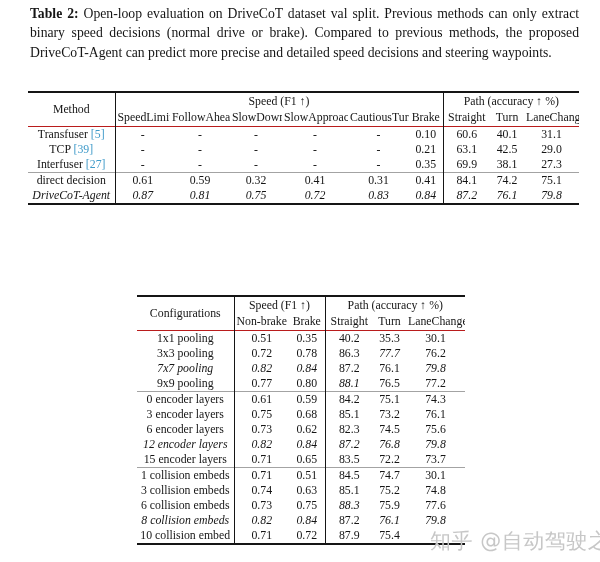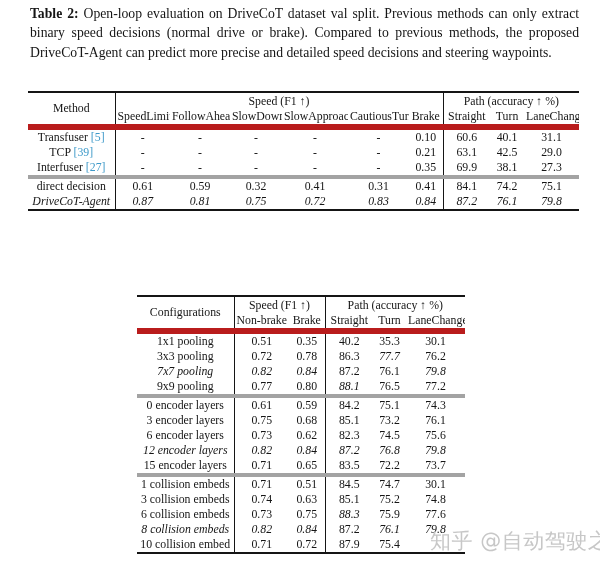--- a/index.html
+++ b/index.html
@@ -19,24 +19,24 @@
   
   table.paper-table {
     position:absolute; border-collapse:collapse; table-layout:fixed;
     border-top:2px solid #151515; border-bottom:2px solid #151515;
     font-size:11.8px; color:#151515;
   }
   .paper-table th, .paper-table td {
     font-weight:normal; text-align:center; vertical-align:middle;
     padding:0 2px; overflow:hidden; white-space:nowrap;
   }
-  .paper-table thead { border-bottom:6px solid #b91c1c; }
+  .paper-table thead { border-bottom:1px solid #b91c1c; }
   .paper-table thead tr { height:17px; }
   .paper-table tbody tr { height:15px; }
-  tbody.rule-top { border-top:4px solid #a3a3a3; }
+  tbody.rule-top { border-top:1px solid #a3a3a3; }
   .vr { border-right:1px solid #151515; }
   .left { text-align:left; padding-left:4px; }
   .b { font-weight:bold;font-style:italic; }
   .t2 { left:28px;  top:91px;  width:551px; }
   .t3 { left:137px; top:295px; width:328px; }
   .t3 tbody tr { height:15px; }
   
   .cite { color:#3f9ac9; }
   .cite::before { content:"["; }
   .cite::after  { content:"]"; }

